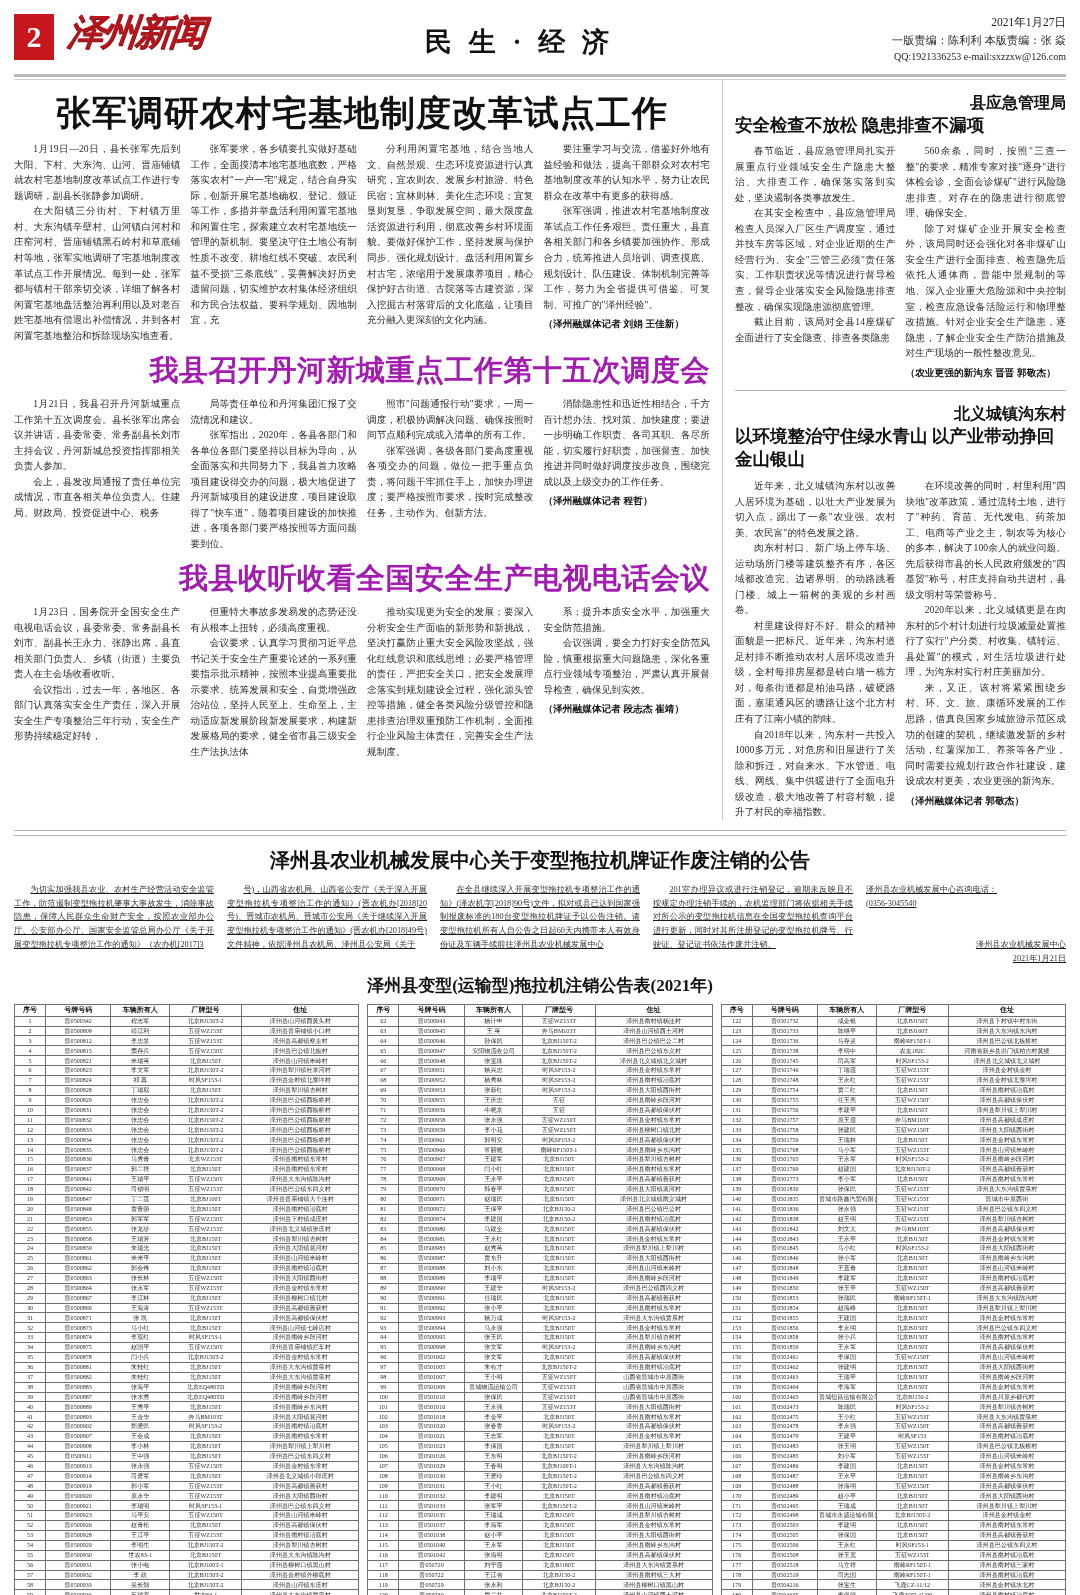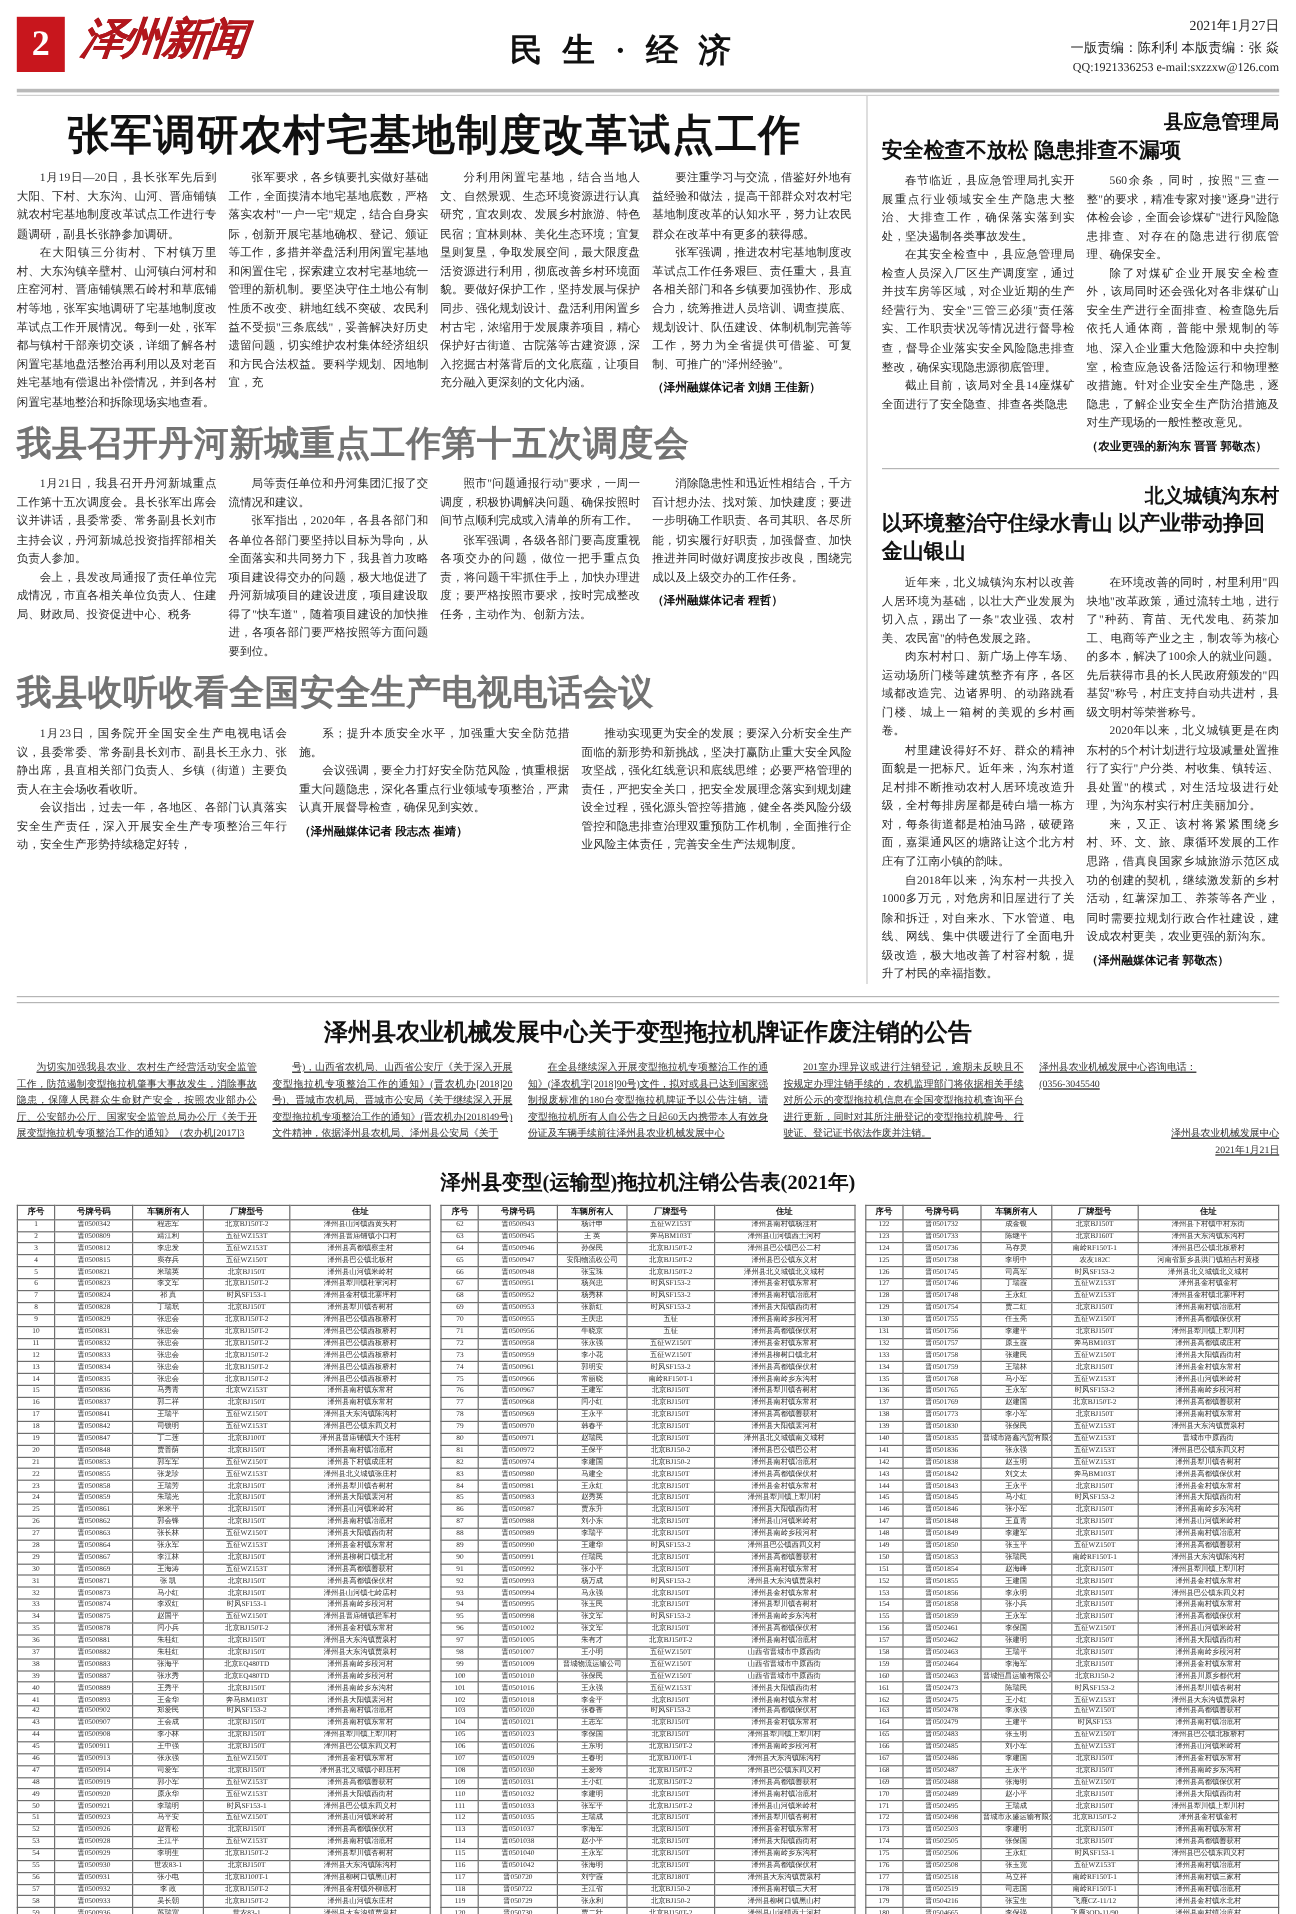--- a/index.html
+++ b/index.html
@@ -45,21 +45,21 @@
   .rule-thick { height:3px; background:#b9b9b9; margin-top:4px; }
   .rule-thin { height:1px; background:#cfcfcf; margin-top:2px; }
 
   
   .hl-main {
     font-size:35px; font-weight:bold; text-align:center; color:#111;
     letter-spacing:1px; line-height:1.18; padding:12px 0 8px 0;
     font-family:"Liberation Sans","DejaVu Sans",sans-serif;
   }
   .hl-sec {
-    font-size:29px; font-weight:bold; text-align:left; color:#737373;
+    font-size:29px; font-weight:bold; text-align:right; color:#a21caf;
     letter-spacing:0.5px; line-height:1.2; padding:10px 0 8px 0;
     font-family:"Liberation Sans","DejaVu Sans",sans-serif;
   }
   .hl-side-kicker {
     font-size:16px; font-weight:bold; line-height:1.35; color:#111;
     font-family:"Liberation Serif","DejaVu Serif",serif;
     text-align:right;
   }
   .hl-side-main {
     font-size:17.5px; font-weight:bold; line-height:1.35; color:#111;
@@ -199,27 +199,31 @@
       </div>
 
       <div>
         <div class="hl-sec">我县收听收看全国安全生产电视电话会议</div>
         <div class="cols">
           <div class="col bodytext">
               <p>1月23日，国务院开全国安全生产电视电话会议，县委常委、常务副县长刘市、副县长王永力、张静出席，县直相关部门负责人、乡镇（街道）主要负责人在主会场收看收听。</p>
               <p>会议指出，过去一年，各地区、各部门认真落实安全生产责任，深入开展安全生产专项整治三年行动，安全生产形势持续稳定好转，</p>
             </div>
           <div class="col bodytext">
+              <p>但重特大事故多发易发的态势还没有从根本上扭转，必须高度重视。</p>
+              <p>会议要求，认真学习贯彻习近平总书记关于安全生产重要论述的一系列重要指示批示精神，按照本业提高重要批示要求、统筹发展和安全，自觉增强政治站位，坚持人民至上、生命至上，主动适应新发展阶段新发展要求，构建新发展格局的要求，健全省市县三级安全生产法执法体</p>
+            </div>
+          <div class="col bodytext">
+              <p>推动实现更为安全的发展；要深入分析安全生产面临的新形势和新挑战，坚决打赢防止重大安全风险攻坚战，强化红线意识和底线思维；必要严格管理的责任，严把安全关口，把安全发展理念落实到规划建设全过程，强化源头管控等措施，健全各类风险分级管控和隐患排查治理双重预防工作机制，全面推行企业风险主体责任，完善安全生产法规制度。</p>
+            </div>
+          <div class="col bodytext">
             <p>系；提升本质安全水平，加强重大安全防范措施。</p>
               <p>会议强调，要全力打好安全防范风险，慎重根据重大问题隐患，深化各重点行业领域专项整治，严肃认真开展督导检查，确保见到实效。</p>
             <div class="byline">（泽州融媒体记者 段志杰 崔靖）</div>
           </div>
-          <div class="col bodytext">
-              <p>推动实现更为安全的发展；要深入分析安全生产面临的新形势和新挑战，坚决打赢防止重大安全风险攻坚战，强化红线意识和底线思维；必要严格管理的责任，严把安全关口，把安全发展理念落实到规划建设全过程，强化源头管控等措施，健全各类风险分级管控和隐患排查治理双重预防工作机制，全面推行企业风险主体责任，完善安全生产法规制度。</p>
-            </div>
         </div>
       </div>
 
     </div>
 
     <div class="vdiv"></div>
 
     <div class="zone-right">
 
       <div>

